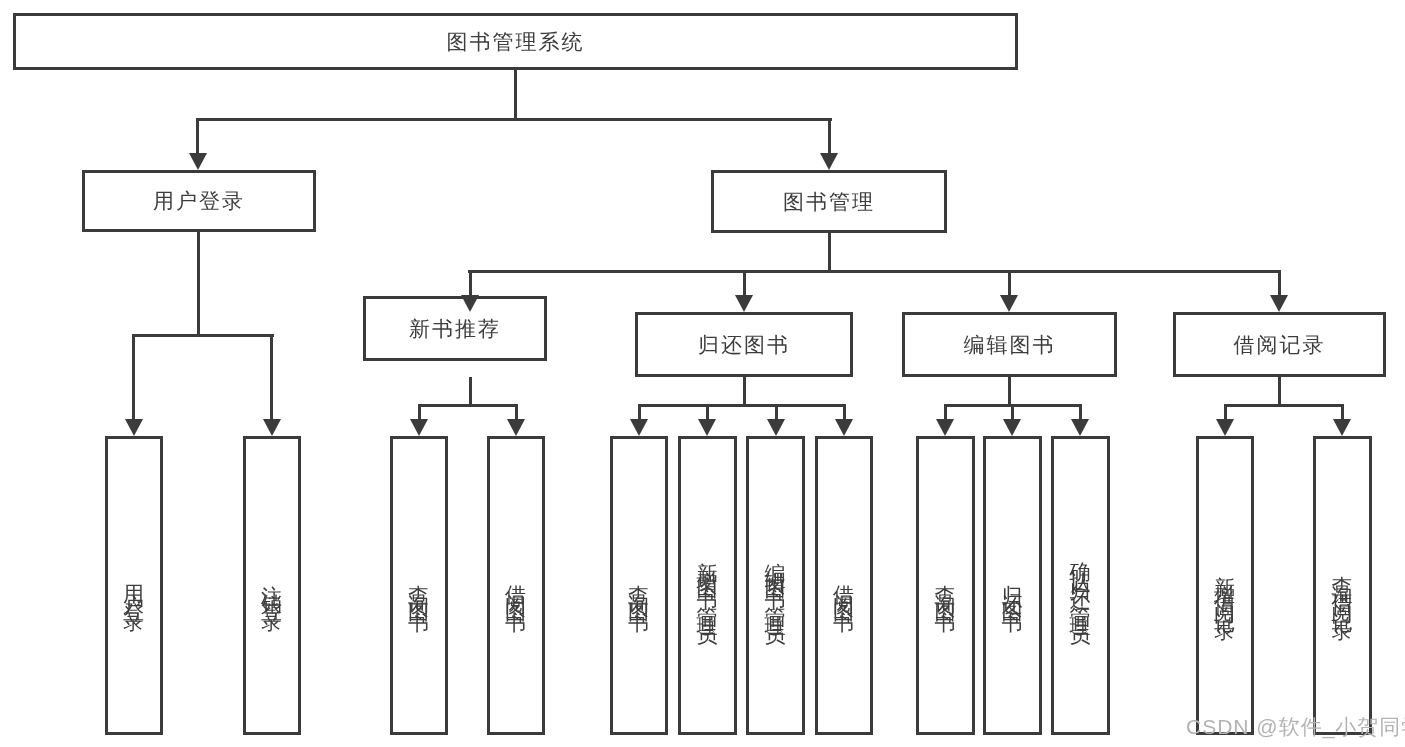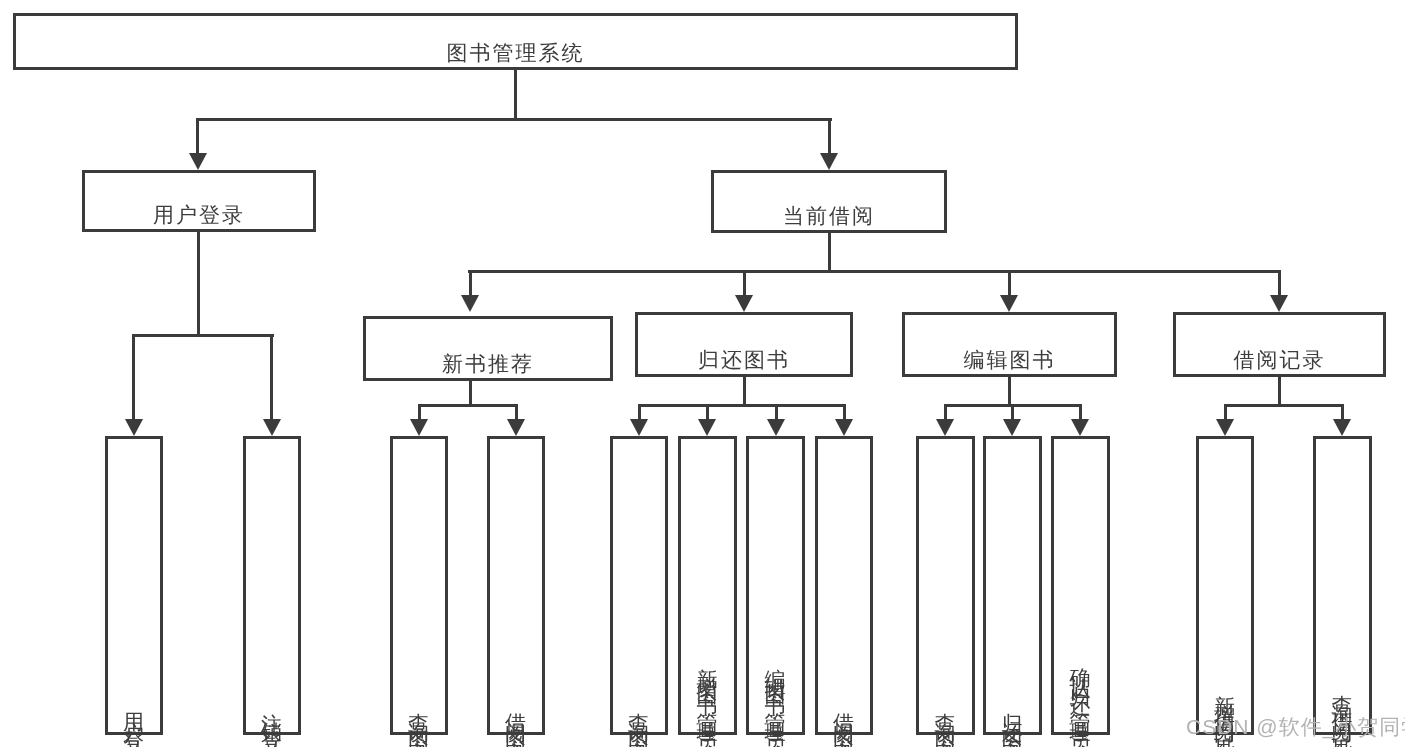--- a/index.html
+++ b/index.html
@@ -15,21 +15,21 @@
     width:1405px;height:747px;
     background:var(--bg);
     overflow:hidden;
   }
   .box{
     position:absolute;
     box-sizing:border-box;
     border:3px solid var(--line);
     background:#fff;
     display:flex;
-    align-items:flex-end;
+    align-items:center;
     justify-content:center;
     z-index:2;
   }
   .hlabel{
     font-size:21px;
     color:var(--text);
     letter-spacing:2px;
     white-space:nowrap;
   }
   .vlabel{
@@ -76,42 +76,42 @@
   <div class="line" style="left:196px;top:118px;width:636px;height:3px"></div>
   <div class="line" style="left:196px;top:118px;width:3px;height:38px"></div>
   <div class="line" style="left:828px;top:118px;width:3px;height:38px"></div>
   <div class="arrow" style="left:189px;top:153px"></div>
   <div class="arrow" style="left:820px;top:153px"></div>
 
   <div class="box" style="left:82px;top:170px;width:234px;height:62px">
     <span class="hlabel">用户登录</span>
   </div>
   <div class="box" style="left:711px;top:170px;width:236px;height:63px">
-    <span class="hlabel">当前借阅</span>
+    <span class="hlabel">图书管理</span>
   </div>
 
   <div class="line" style="left:197px;top:232px;width:3px;height:105px"></div>
   <div class="line" style="left:132px;top:334px;width:142px;height:3px"></div>
   <div class="line" style="left:132px;top:334px;width:3px;height:88px"></div>
   <div class="line" style="left:270px;top:334px;width:3px;height:88px"></div>
   <div class="arrow" style="left:125px;top:419px"></div>
   <div class="arrow" style="left:263px;top:419px"></div>
 
   <div class="line" style="left:828px;top:232px;width:3px;height:41px"></div>
   <div class="line" style="left:468px;top:270px;width:813px;height:3px"></div>
   <div class="line" style="left:469px;top:270px;width:3px;height:28px"></div>
   <div class="line" style="left:743px;top:270px;width:3px;height:28px"></div>
   <div class="line" style="left:1008px;top:270px;width:3px;height:28px"></div>
   <div class="line" style="left:1278px;top:270px;width:3px;height:28px"></div>
   <div class="arrow" style="left:461px;top:295px"></div>
   <div class="arrow" style="left:735px;top:295px"></div>
   <div class="arrow" style="left:1000px;top:295px"></div>
   <div class="arrow" style="left:1270px;top:295px"></div>
 
-  <div class="box" style="left:363px;top:316px;width:250px;height:65px">
+  <div class="box" style="left:363px;top:296px;width:184px;height:65px">
     <span class="hlabel">新书推荐</span>
   </div>
   <div class="box" style="left:635px;top:312px;width:218px;height:65px">
     <span class="hlabel">归还图书</span>
   </div>
   <div class="box" style="left:902px;top:312px;width:215px;height:65px">
     <span class="hlabel">编辑图书</span>
   </div>
   <div class="box" style="left:1173px;top:312px;width:213px;height:65px">
     <span class="hlabel">借阅记录</span>

